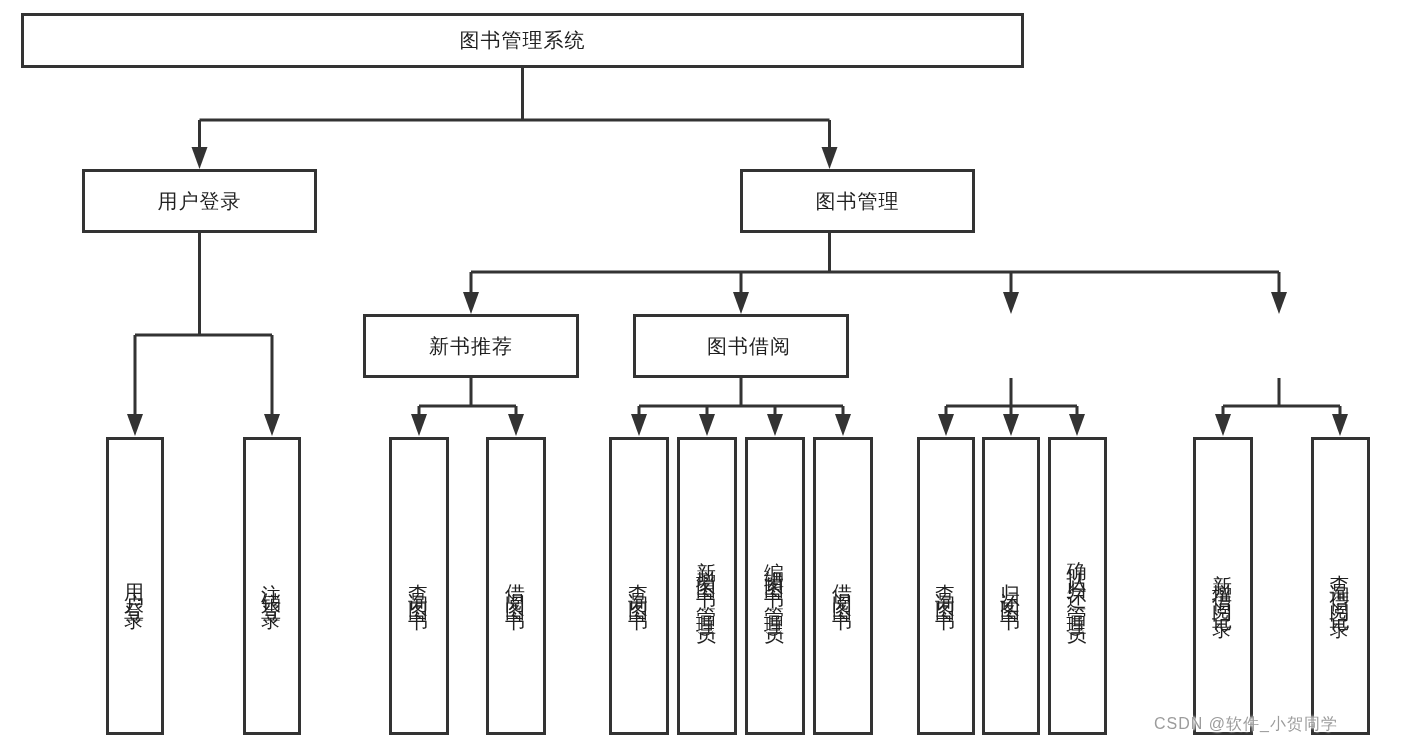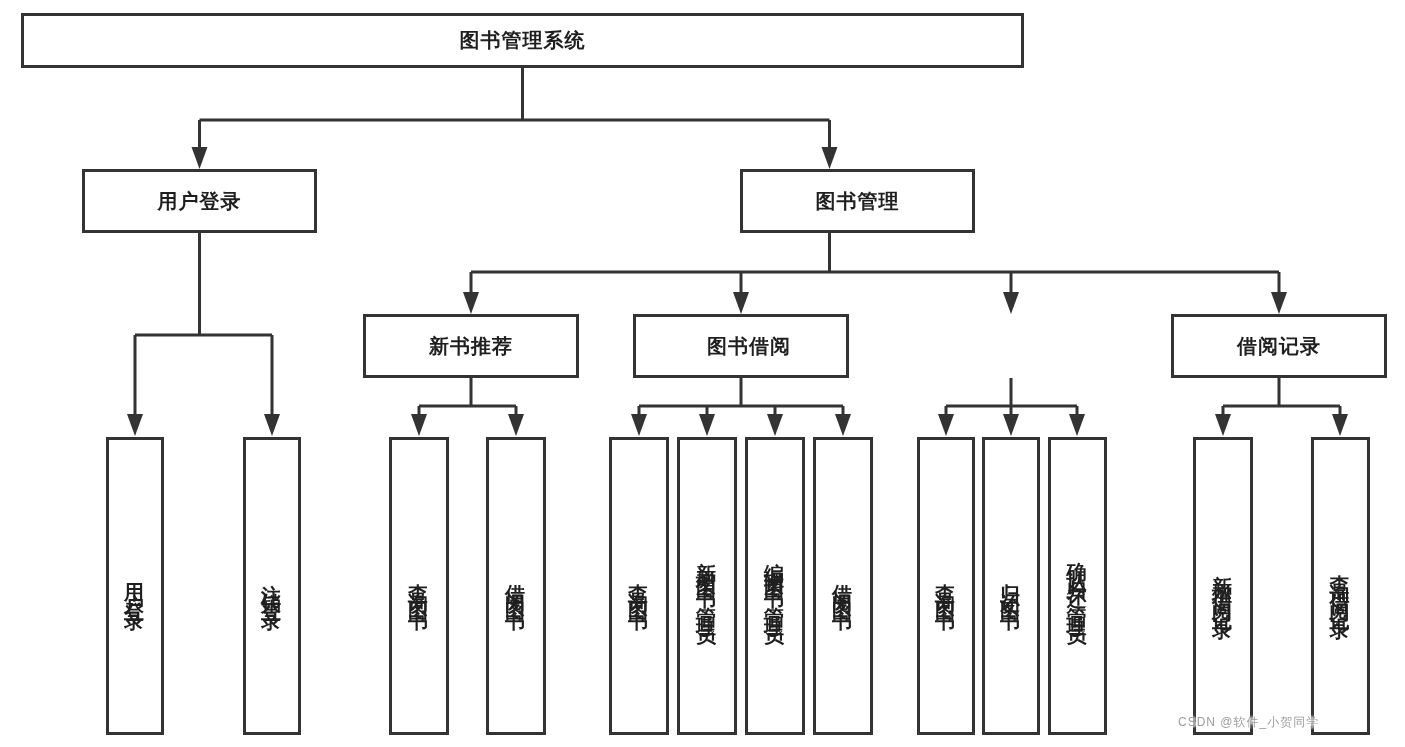--- a/index.html
+++ b/index.html
@@ -35,21 +35,20 @@
     position:absolute;
     box-sizing:border-box;
     border:3px solid var(--line);
     background:var(--background);
     display:flex;
     align-items:center;
     justify-content:center;
     font-size:20px;
     color:var(--text);
     letter-spacing:1px;
-    font-weight:bold;
   }
   .vbox{
     top:437px;
     height:298px;
     writing-mode:vertical-rl;
     text-orientation:mixed;
     letter-spacing:0.45em;
     font-size:20px;
   }
   
@@ -71,23 +70,23 @@
   .v6{left:677px;width:60px;}
   .v7{left:745px;width:60px;}
   .v8{left:813px;width:60px;}
   .v9{left:917px;width:58px;}
   .v10{left:982px;width:58px;}
   .v11{left:1048px;width:59px;}
   .v12{left:1193px;width:60px;}
   .v13{left:1311px;width:59px;}
   .watermark{
     position:absolute;
-    left:1178px;
+    left:1154px;
     top:714px;
-    font-size:12px;
+    font-size:16px;
     color:var(--watermark);
     letter-spacing:1px;
     white-space:nowrap;
     text-shadow:0 0 3px #fff, 0 0 3px #fff, 1px 1px 2px #fff;
   }
 </style>
 </head>
 <body>
 
 <div class="canvas">
@@ -152,21 +151,20 @@
     <polygon points="1332,414 1348,414 1340,436"></polygon>
   </svg>
 
   <div class="box bx-root">图书管理系统</div>
 
   <div class="box bx-login">用户登录</div>
   <div class="box bx-mgmt">图书管理</div>
 
   <div class="box bx-newrec">新书推荐</div>
   <div class="box bx-bookborrow">图书借阅</div>
-  <div class="box bx-records">借阅记录</div>
 
   <div class="box vbox v1">用户登录</div>
   <div class="box vbox v2">注销登录</div>
 
   <div class="box vbox v3">查询图书</div>
   <div class="box vbox v4">借阅图书</div>
 
   <div class="box vbox v5">查询图书</div>
   <div class="box vbox v6">新增图书（管理员）</div>
   <div class="box vbox v7">编辑图书（管理员）</div>

